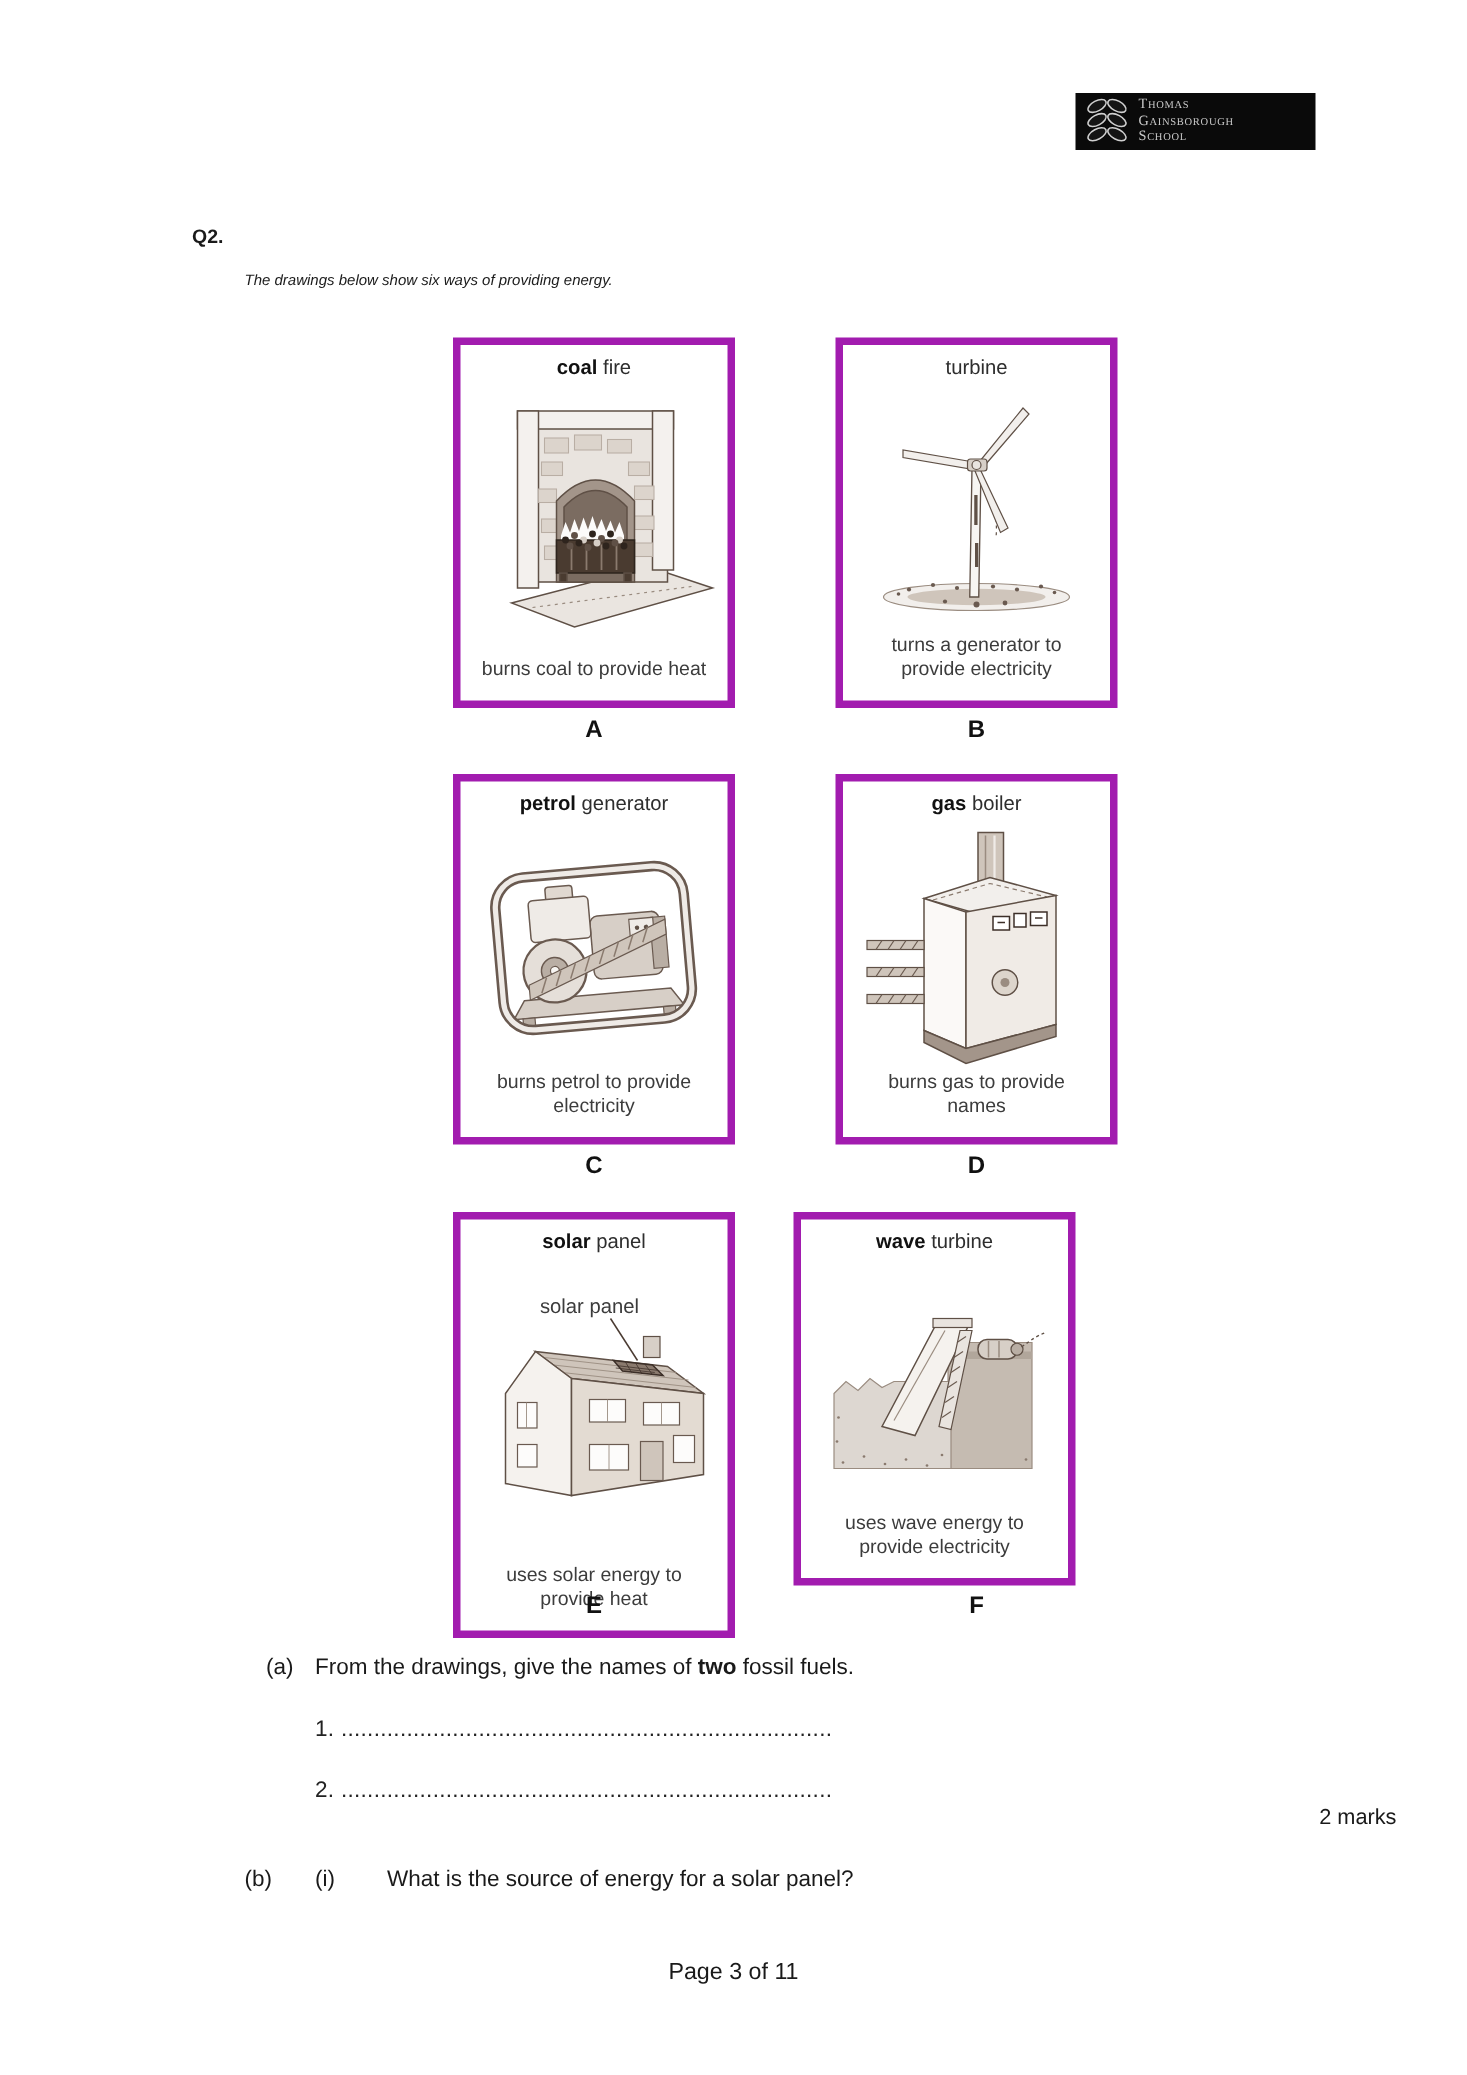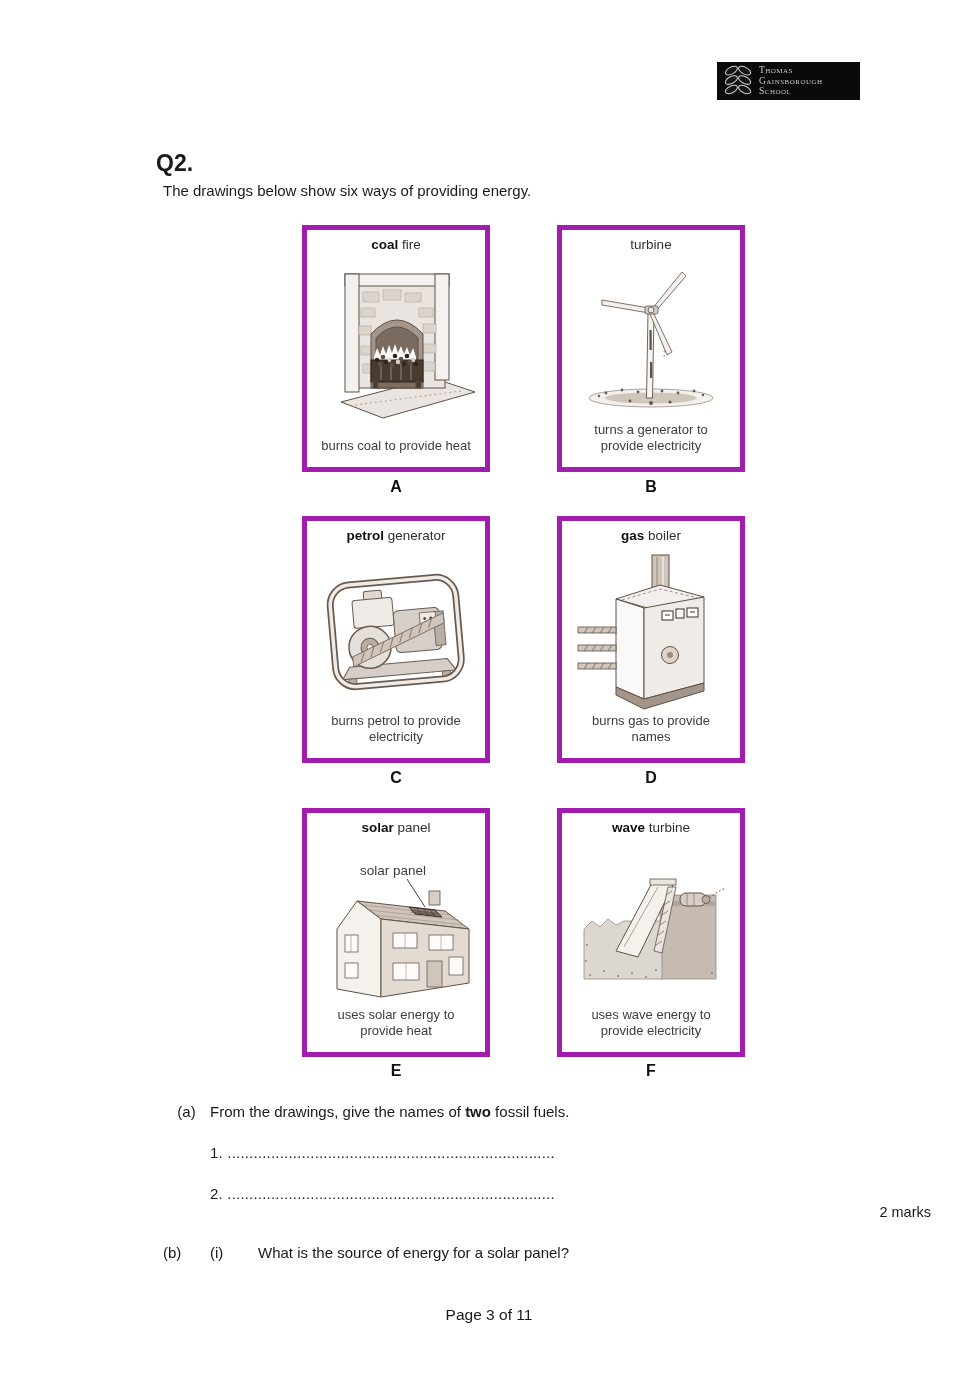--- a/index.html
+++ b/index.html
@@ -1,27 +1,27 @@
 <!DOCTYPE html>
 <html><head>
 <meta charset="utf-8">
 <style>
   html,body{margin:0;padding:0;background:#ffffff;}
   .page{position:relative;width:978px;height:1383px;background:#ffffff;
         font-family:"Liberation Sans",sans-serif;color:#1a1a1a;overflow:hidden;}
 
   
-  .logo{position:absolute;left:717px;top:62px;width:143px;height:38px;background:#0a0a0a;
+  .logo{position:absolute;left:717px;top:62px;width:160px;height:38px;background:#0a0a0a;
         display:flex;align-items:center;gap:4px;padding:0 4px;box-sizing:border-box;}
   .logo-text{font-family:"Liberation Serif",serif;font-variant:small-caps;
              font-size:9.5px;line-height:1.15;color:#c9c9c9;letter-spacing:.05em;}
 
   
-  .q-number{position:absolute;left:128px;top:150px;font-size:23px;font-weight:bold;margin-left:28px;}
-  .intro{position:absolute;left:163px;top:182px;font-size:15px;}
+  .q-number{position:absolute;left:128px;top:150px;font-size:13px;font-weight:bold;}
+  .intro{position:absolute;left:163px;top:182px;font-size:10px;font-style:italic;}
 
   
   .fig-box{position:absolute;width:188px;height:247px;border:5px solid #a21caf;
            background:#ffffff;box-sizing:border-box;}
   .fig-title{position:absolute;top:7px;left:0;right:0;text-align:center;
              font-size:13.5px;color:#2e2e2e;}
   .fig-title b{font-weight:bold;color:#111;}
   .fig-caption{position:absolute;bottom:13px;left:50%;transform:translateX(-50%);
                width:152px;text-align:center;font-size:13px;line-height:1.22;color:#3c3c3c;}
   .fig-art{position:absolute;left:50%;transform:translateX(-50%);}
@@ -228,21 +228,21 @@
         </g>
       </g>
       <polygon points="50,136 78,148 138,132 138,140 78,158 50,144" fill="#a3958a" stroke="#5f5046"></polygon>
     </svg>
     <div class="fig-caption">burns gas to provide names</div>
   </div>
 
   <div class="fig-label" style="left:302px;top:769px;">C</div>
   <div class="fig-label" style="left:557px;top:769px;">D</div>
 
-  <div class="fig-box" style="left:302px;top:808px;height:249px;">
+  <div class="fig-box" style="left:302px;top:808px;height:284px;">
     <div class="fig-title"><b>solar</b><span> panel</span></div>
     <svg class="fig-art" style="top:26px;" width="170" height="180" viewBox="0 0 170 180">
       <text x="82" y="36" text-anchor="middle" font-family="Liberation Sans, sans-serif" font-size="13.5" fill="#3c3c3c">solar panel</text>
       <line x1="96" y1="40" x2="114" y2="68" stroke="#4a3b32" stroke-width="1"></line>
       <rect x="118" y="52" width="11" height="14" fill="#d7cfc7" stroke="#5f5046" stroke-width="0.8"></rect>
       <polygon points="46,62 134,72 158,90 70,80" fill="#cfc5bb" stroke="#5f5046"></polygon>
       <path d="M52,66 L140,76 M58,71 L148,81 M64,76 L153,86" stroke="#9a8c80" stroke-width="0.6" fill="none"></path>
       <polygon points="98,68 124,71 131,78 104,75" fill="#8a7a6e" stroke="#3c2f28" stroke-width="1"></polygon>
       <path d="M101,71.5 L127,74.5 M99.5,73 L125.5,76 M106,69 L110,76 M113,70 L117,77 M119,70.5 L124,77.5" stroke="#3c2f28" stroke-width="0.5" fill="none"></path>
       <polygon points="26,90 46,62 70,80 70,158 26,150" fill="#f5f2ee" stroke="#5f5046"></polygon>
@@ -259,21 +259,21 @@
       <g stroke="#9a8c80" stroke-width="0.6">
         <line x1="94" y1="94" x2="94" y2="109"></line>
           <line x1="130" y1="96" x2="130" y2="111"></line>
         <line x1="95" y1="124" x2="95" y2="141"></line>
           <line x1="40" y1="96" x2="40" y2="113"></line>
       </g>
     </svg>
     <div class="fig-caption">uses solar energy to provide heat</div>
   </div>
 
-  <div class="fig-box" style="left:557px;top:808px;height:249px;">
+  <div class="fig-box" style="left:529px;top:808px;height:249px;">
     <div class="fig-title"><b>wave</b><span> turbine</span></div>
     <svg class="fig-art" style="top:36px;" width="170" height="160" viewBox="0 0 170 160">
       <polygon points="94,46 150,46 150,130 94,130" fill="#c5bbb1" stroke="#9a8c80" stroke-width="0.8"></polygon>
       <rect x="94" y="52" width="56" height="5" fill="#b1a69b"></rect>
       <path d="M18,80 L26,72 L34,78 L42,70 L50,76 L58,72 L96,72 L96,130 L18,130 Z" fill="#ddd7d1" stroke="#9a8c80" stroke-width="0.8"></path>
       <g fill="#8a7a6e">
         <circle cx="24" cy="126" r="0.9"></circle>
           <circle cx="38" cy="122" r="0.9"></circle>
           <circle cx="52" cy="127" r="0.9"></circle>
         <circle cx="66" cy="124" r="0.9"></circle>

